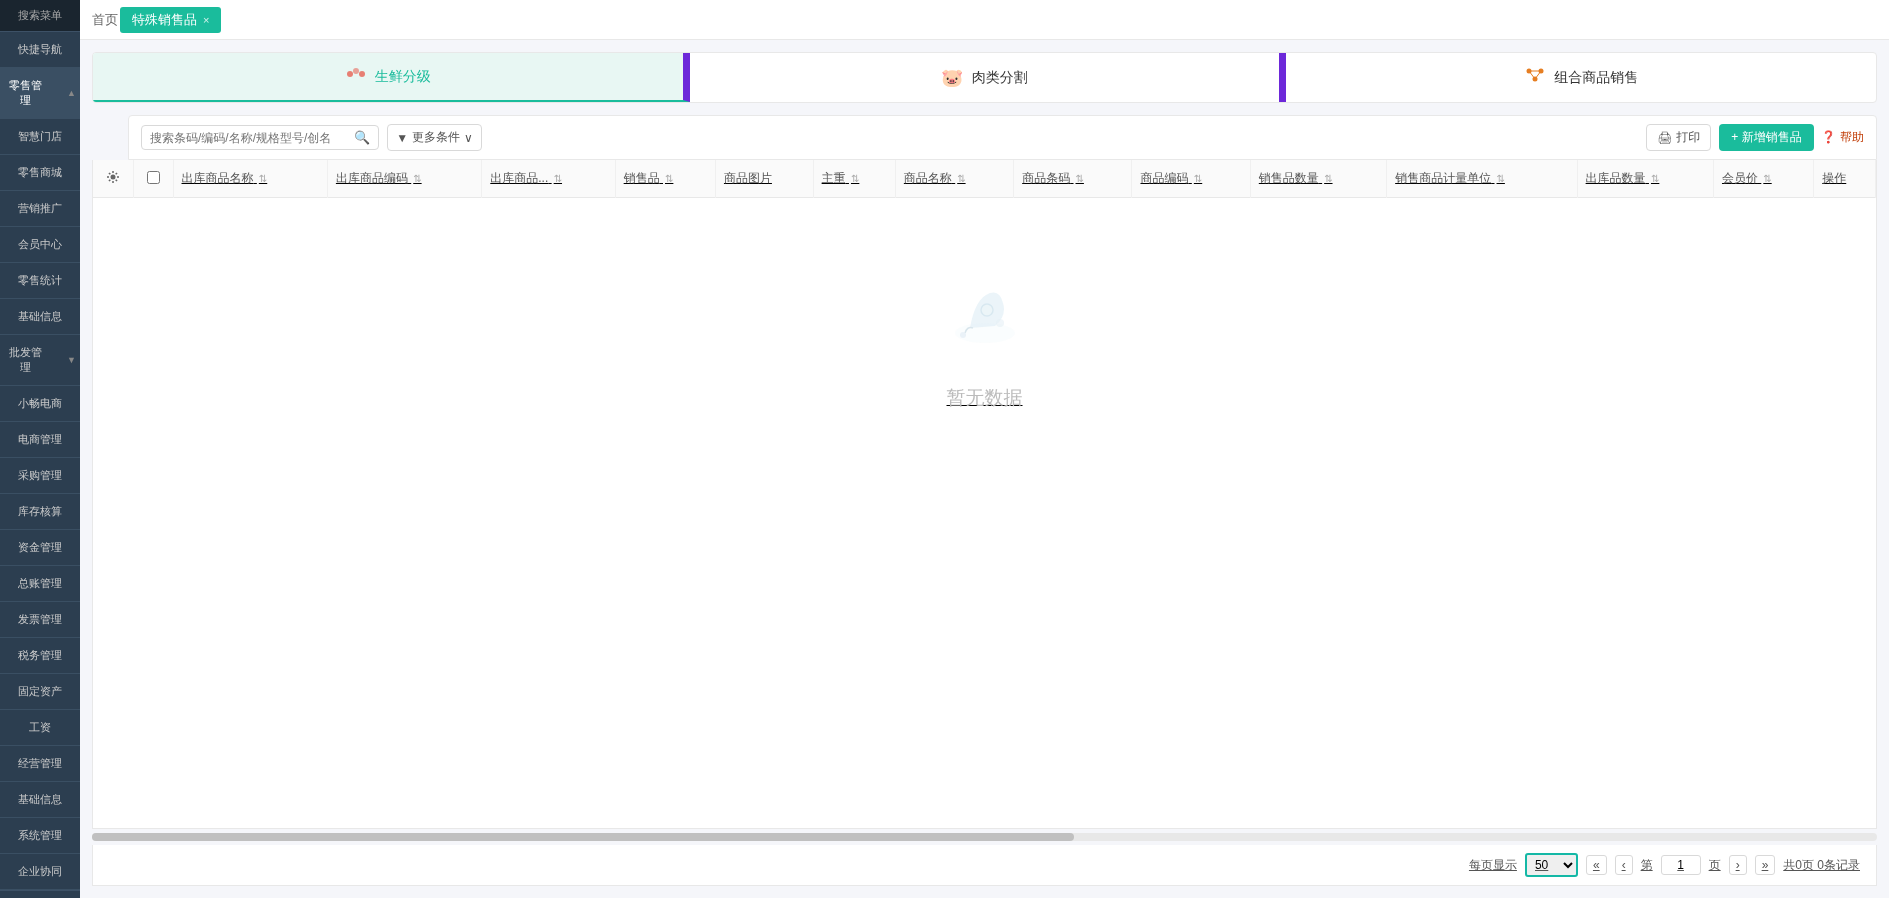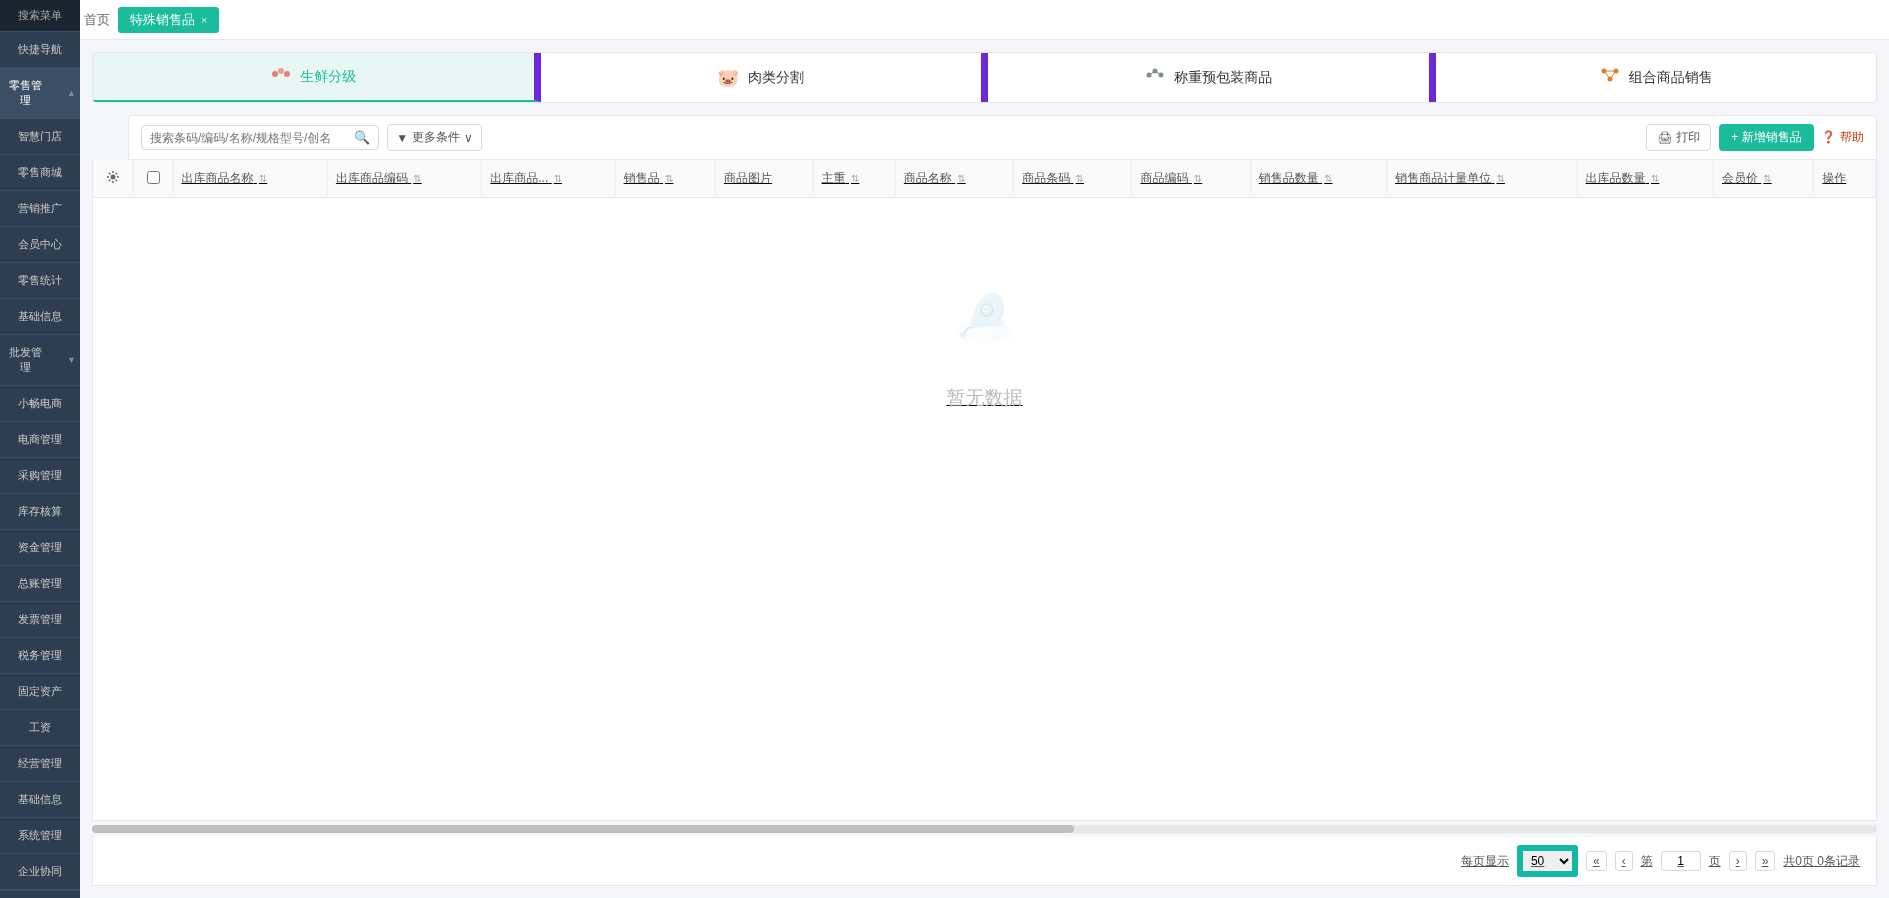--- a/index.html
+++ b/index.html
@@ -46,25 +46,25 @@
       flex: 1;
       display: flex;
       flex-direction: column;
       overflow: hidden;
     }
 
     
     .top-bar {
       background: #fff;
       border-bottom: 1px solid #e8e8e8;
-      padding: 0 4px;
+      padding: 0 12px;
       display: flex;
       align-items: center;
       height: 40px;
-      gap: 8px;
+      gap: 2px;
       flex-shrink: 0;
     }
     .breadcrumb {
       color: #666;
       font-size: 13px;
     }
     .tab-pill {
       background: #1abc9c;
       color: #fff;
       padding: 4px 12px;
@@ -266,21 +266,21 @@
       display: flex;
       align-items: center;
       justify-content: flex-end;
       gap: 8px;
       font-size: 12px;
       color: #555;
       flex-shrink: 0;
       text-decoration: underline;
     }
     .page-size-select {
-      border: 6px solid #14b8a6;
+      border: 2px solid #14b8a6;
       border-radius: 3px;
       padding: 2px 4px;
       font-size: 12px;
     }
     .page-nav-btn {
       border: 1px solid #d9d9d9;
       background: #fff;
       padding: 2px 6px;
       cursor: pointer;
       border-radius: 3px;
@@ -421,32 +421,20 @@
             <circle cx="5" cy="9" r="3" fill="#e74c3c" opacity="0.7"></circle>
             <circle cx="11" cy="6" r="3" fill="#e74c3c" opacity="0.5"></circle>
             <circle cx="17" cy="9" r="3" fill="#e74c3c" opacity="0.7"></circle>
           </svg>
         </span>
         <span>生鲜分级</span>
       </div>
       <div class="cat-tab">
         <span class="cat-icon">🐷</span>
         <span>肉类分割</span>
-      </div>
-      <div class="cat-tab">
-        <span class="cat-icon">
-          <svg width="22" height="18" viewBox="0 0 22 18">
-            <circle cx="5" cy="9" r="2.5" fill="#7f8c8d"></circle>
-            <circle cx="11" cy="5" r="2.5" fill="#7f8c8d"></circle>
-            <circle cx="17" cy="9" r="2.5" fill="#7f8c8d"></circle>
-            <line x1="5" y1="9" x2="11" y2="5" stroke="#7f8c8d" stroke-width="1"></line>
-            <line x1="11" y1="5" x2="17" y2="9" stroke="#7f8c8d" stroke-width="1"></line>
-          </svg>
-        </span>
-        <span>称重预包装商品</span>
       </div>
       <div class="cat-tab">
         <span class="cat-icon">
           <svg width="22" height="18" viewBox="0 0 22 18">
             <circle cx="5" cy="5" r="2.5" fill="#e67e22"></circle>
             <circle cx="17" cy="5" r="2.5" fill="#e67e22"></circle>
             <circle cx="11" cy="13" r="2.5" fill="#e67e22"></circle>
             <line x1="5" y1="5" x2="17" y2="5" stroke="#e67e22" stroke-width="1"></line>
             <line x1="17" y1="5" x2="11" y2="13" stroke="#e67e22" stroke-width="1"></line>
             <line x1="5" y1="5" x2="11" y2="13" stroke="#e67e22" stroke-width="1"></line>

